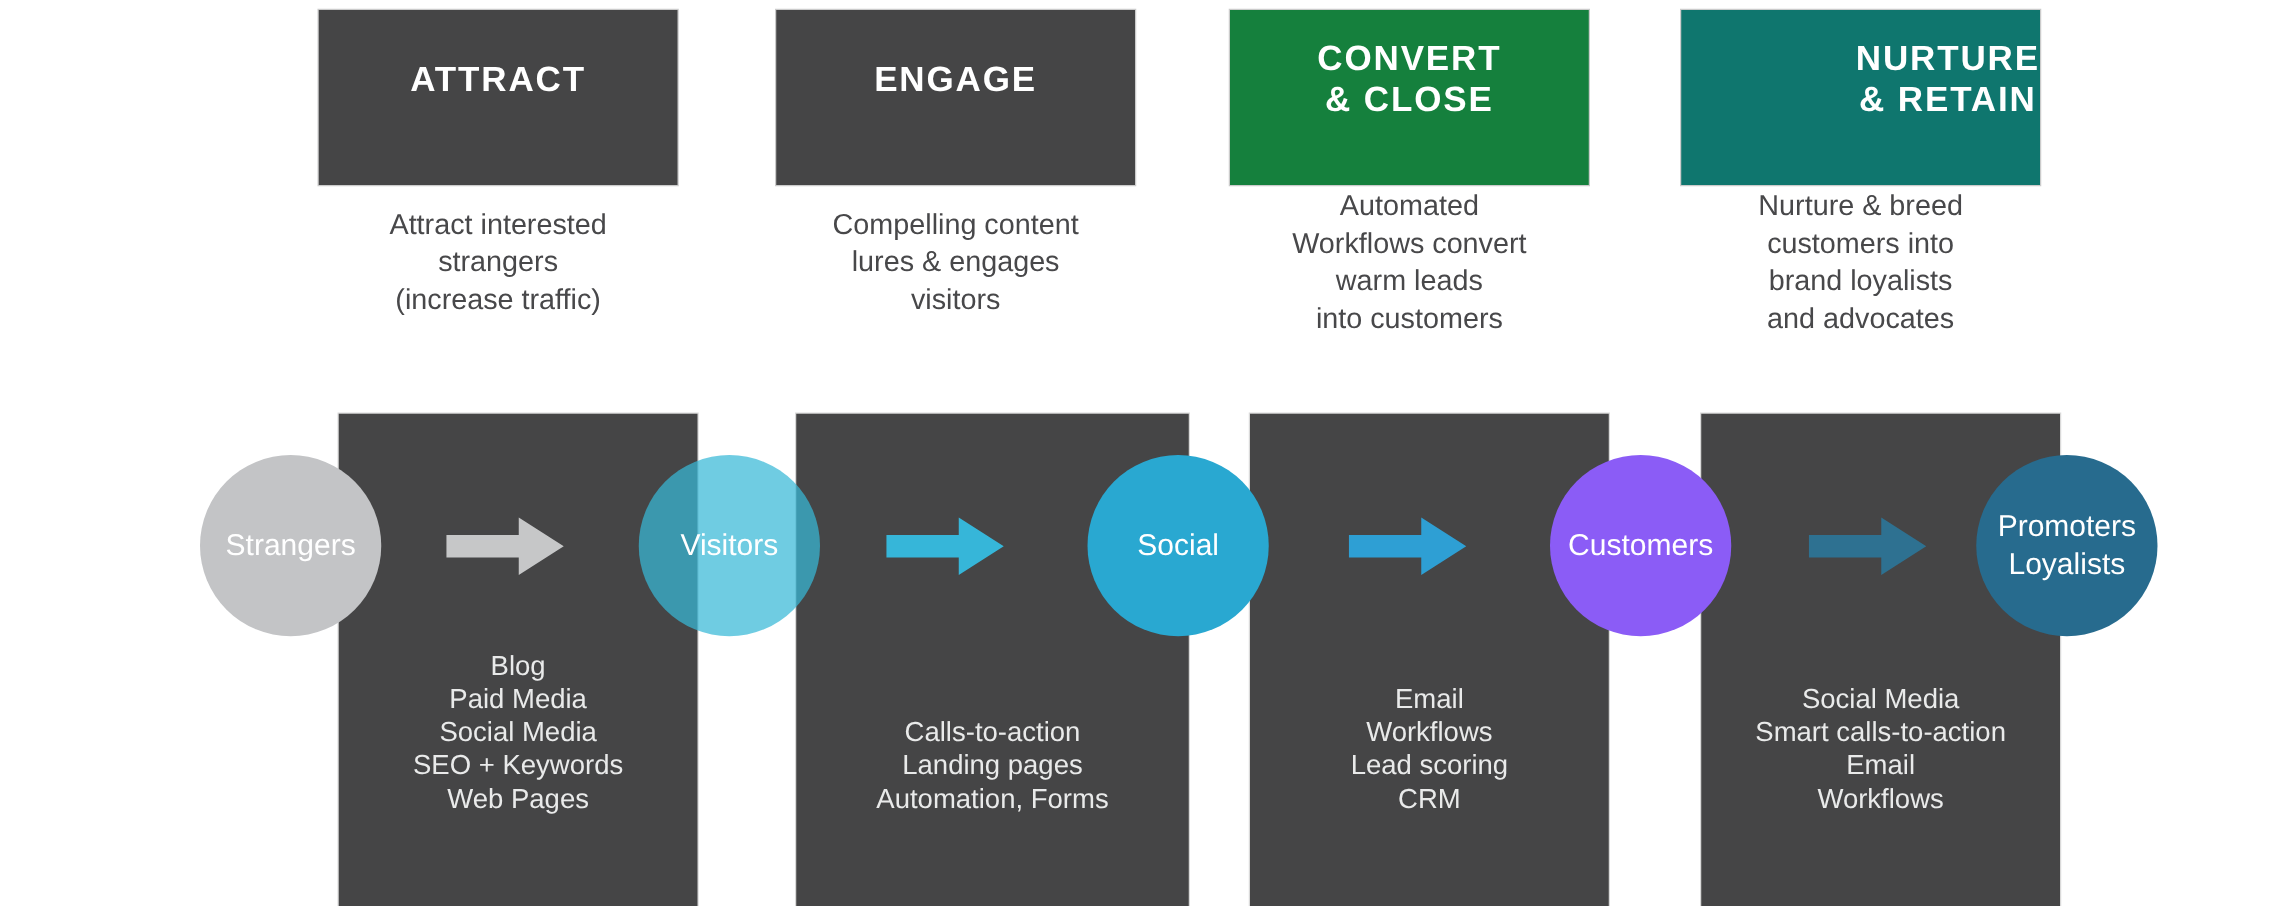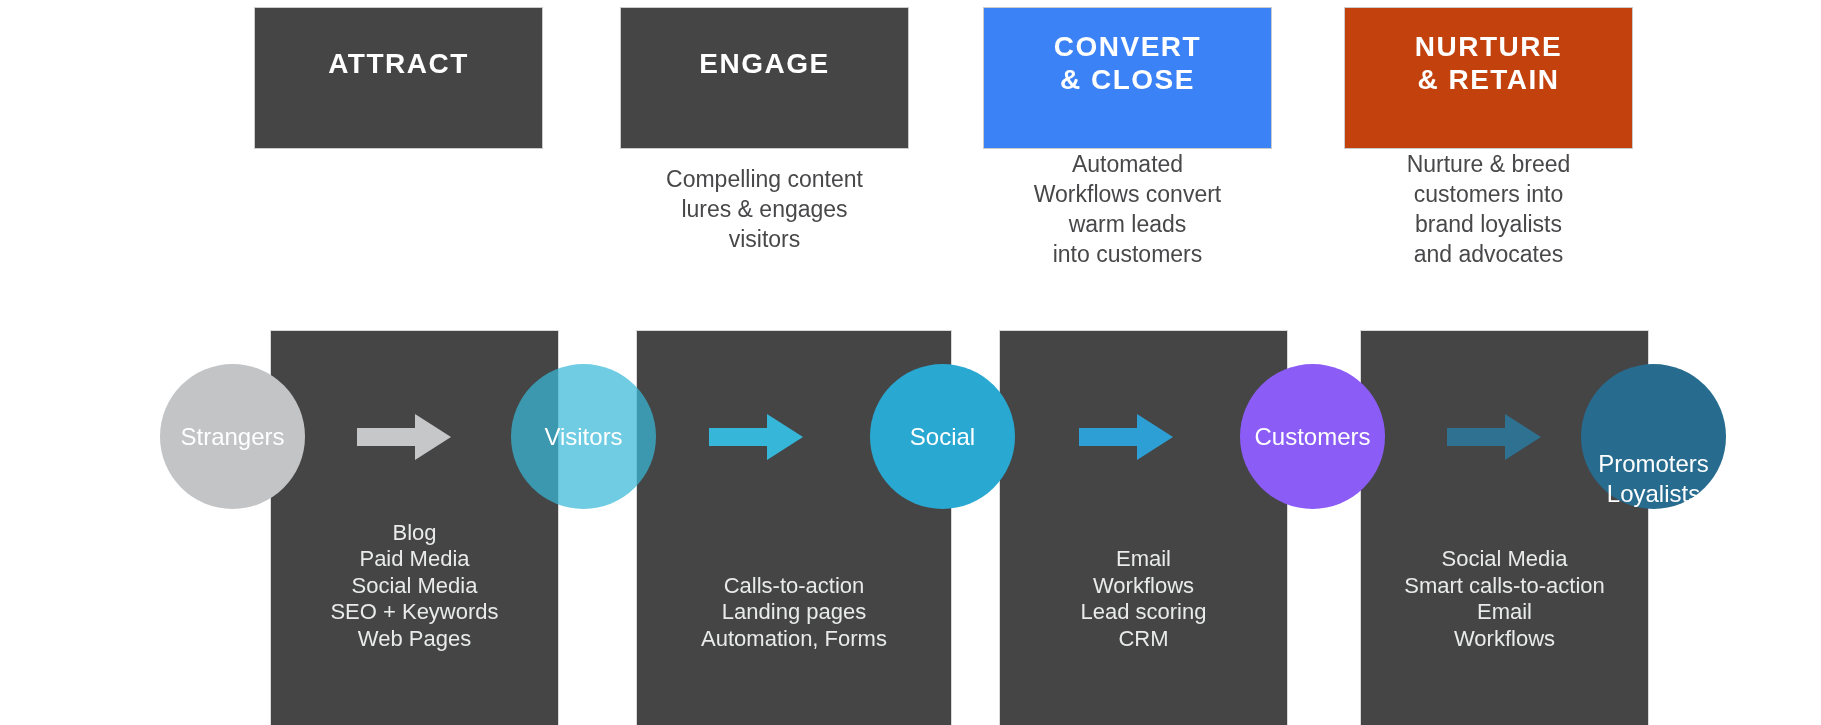--- a/index.html
+++ b/index.html
@@ -54,20 +54,23 @@
 </style>
 </head>
 <body>
 
 <div class="canvas">
 
   <section class="stage" style="left:223px">
     <header class="stage-header" style="background-color: rgb(69, 69, 70);">
       <h2 class="stage-title">ATTRACT</h2>
     </header>
+    <p class="stage-desc">Attract interested
+strangers
+(increase traffic)</p>
     <div class="tactics-box" style="background-color: rgb(69, 69, 70);">
       <div class="tactics-list">
           <div class="tactic">Blog</div>
           <div class="tactic">Paid Media</div>
           <div class="tactic">Social Media</div>
           <div class="tactic">SEO + Keywords</div>
           <div class="tactic">Web Pages</div>
         </div>
     </div>
   </section>
@@ -82,40 +85,40 @@
     <div class="tactics-box" style="background-color: rgb(69, 69, 70); padding-left: 27px;">
       <div class="tactics-list">
           <div class="tactic">Calls-to-action</div>
           <div class="tactic">Landing pages</div>
           <div class="tactic">Automation, Forms</div>
         </div>
     </div>
   </section>
 
   <section class="stage" style="left:952px">
-    <header class="stage-header" style="background-color: #3b82f6;">
+    <header class="stage-header" style="background-color: #15803d;">
       <h2 class="stage-title">CONVERT
 &amp; CLOSE</h2>
     </header>
     <p class="stage-desc">Automated
 Workflows convert
 warm leads
 into customers</p>
     <div class="tactics-box" style="background-color: rgb(69, 69, 70);">
       <div class="tactics-list">
           <div class="tactic">Email</div>
           <div class="tactic">Workflows</div>
           <div class="tactic">Lead scoring</div>
           <div class="tactic">CRM</div>
         </div>
     </div>
   </section>
 
   <section class="stage" style="left:1313px">
-    <header class="stage-header" style="background-color: #c2410c;">
+    <header class="stage-header" style="background-color: #0f766e; justify-content: flex-end;">
       <h2 class="stage-title">NURTURE
 &amp; RETAIN</h2>
     </header>
     <p class="stage-desc">Nurture &amp; breed
 customers into
 brand loyalists
 and advocates</p>
     <div class="tactics-box" style="background-color: rgb(69, 69, 70);">
       <div class="tactics-list">
           <div class="tactic">Social Media</div>
@@ -131,21 +134,21 @@
   </div>
   <div class="persona" style="left: 479px; background-color: rgba(55, 184, 215, 0.72);">
     <span class="persona-label">Visitors</span>
   </div>
   <div class="persona" style="left: 838px; background-color: rgb(41, 168, 209);">
     <span class="persona-label">Social</span>
   </div>
   <div class="persona" style="left: 1208px; background-color: #8b5cf6;">
     <span class="persona-label">Customers</span>
   </div>
-  <div class="persona" style="left: 1549px; background-color: rgb(39, 107, 142); align-items: flex-end;">
+  <div class="persona" style="left: 1549px; background-color: rgb(39, 107, 142);">
     <span class="persona-label">Promoters
 Loyalists</span>
   </div>
 
   <svg class="flow-arrow" style="left:325px" viewBox="0 0 95 48">
     <path d="M0,15 L58,15 L58,1 L94,24 L58,47 L58,33 L0,33 Z" style="fill: rgb(198, 199, 200);"></path>
   </svg>
   <svg class="flow-arrow" style="left:677px" viewBox="0 0 95 48">
     <path d="M0,15 L58,15 L58,1 L94,24 L58,47 L58,33 L0,33 Z" style="fill: rgb(54, 182, 217);"></path>
   </svg>

